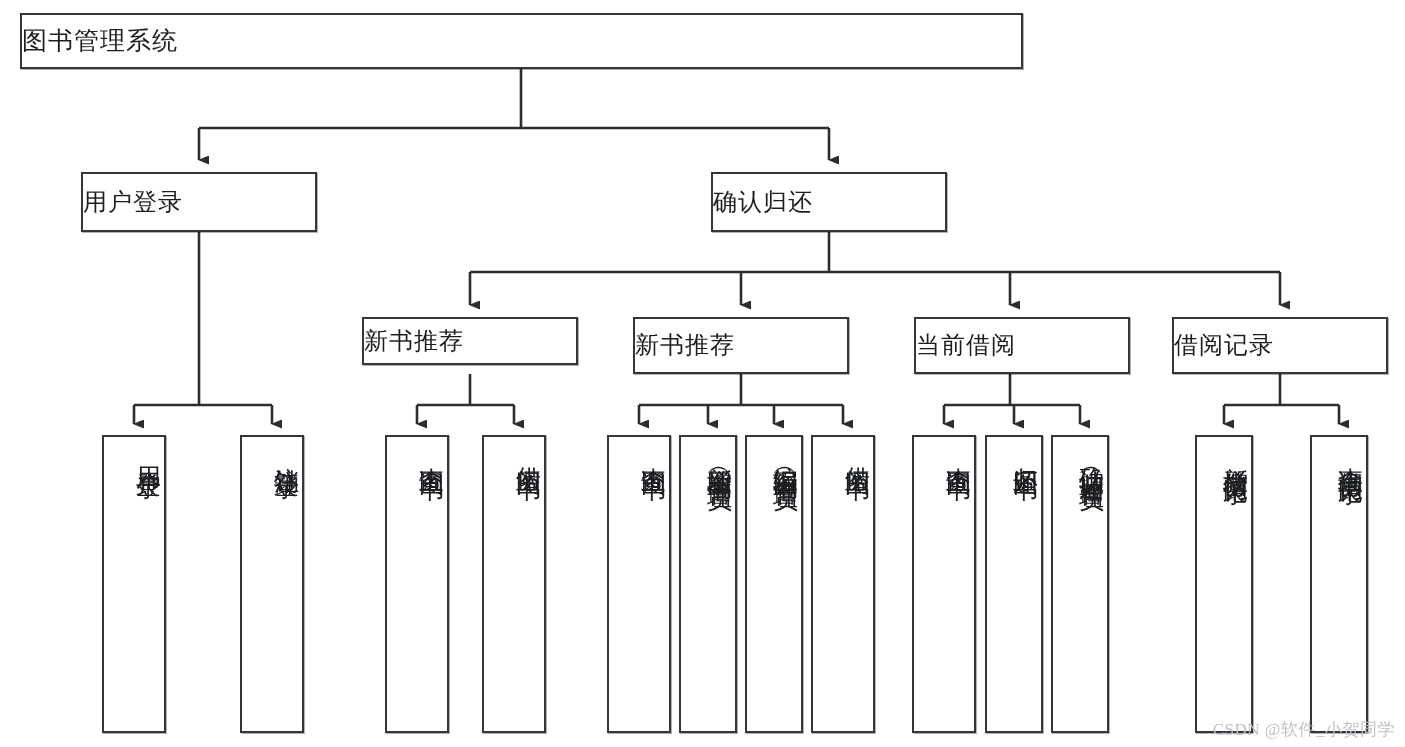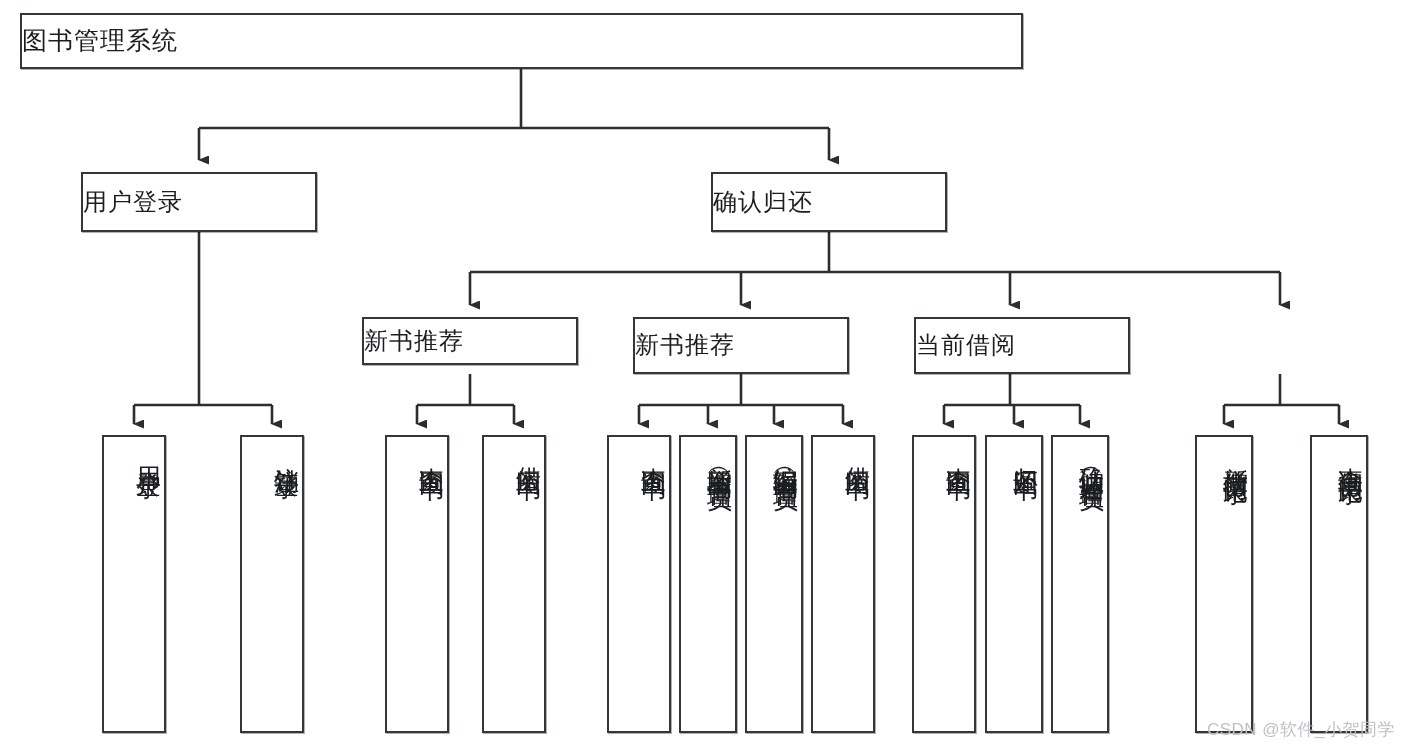--- a/index.html
+++ b/index.html
@@ -62,21 +62,21 @@
     white-space: nowrap;
   }
   #watermark {
     position: absolute;
     right: 10px;
     bottom: 6px;
     font-size: 17px;
     color: #bfc1c4;
     letter-spacing: 0.5px;
     white-space: nowrap;
-    font-family: Liberation Sans, sans-serif;
+    font-family: Liberation Serif, serif;
     margin-left: 22px;
   }
 </style>
 </head>
 <body>
 
 <div id="diagram-root">
 
   <svg id="edge-layer" viewBox="0 0 1405 747" width="1405" height="747" xmlns="http://www.w3.org/2000/svg">
     <defs>
@@ -142,20 +142,23 @@
 
   <div class="node node-h" style="left:362px; top:317px; width:216px; height:48px;">
     <span>新书推荐</span>
   </div>
   <div class="node node-h" style="left:633px; top:317px; width:216px; height:57px;">
     <span>新书推荐</span>
   </div>
   <div class="node node-h" style="left:914px; top:317px; width:216px; height:57px;">
     <span>当前借阅</span>
   </div>
+  <div class="node node-h" style="left:1172px; top:317px; width:216px; height:57px;">
+    <span>借阅记录</span>
+  </div>
 
   <div class="node node-v" style="left:102px; top:435px; width:64px; height:298px;">
     <span class="vtext">用户登录</span>
   </div>
   <div class="node node-v" style="left:240px; top:435px; width:64px; height:298px;">
     <span class="vtext">注销登录</span>
   </div>
 
   <div class="node node-v" style="left:385px; top:435px; width:64px; height:298px;">
     <span class="vtext">查询图书</span>

